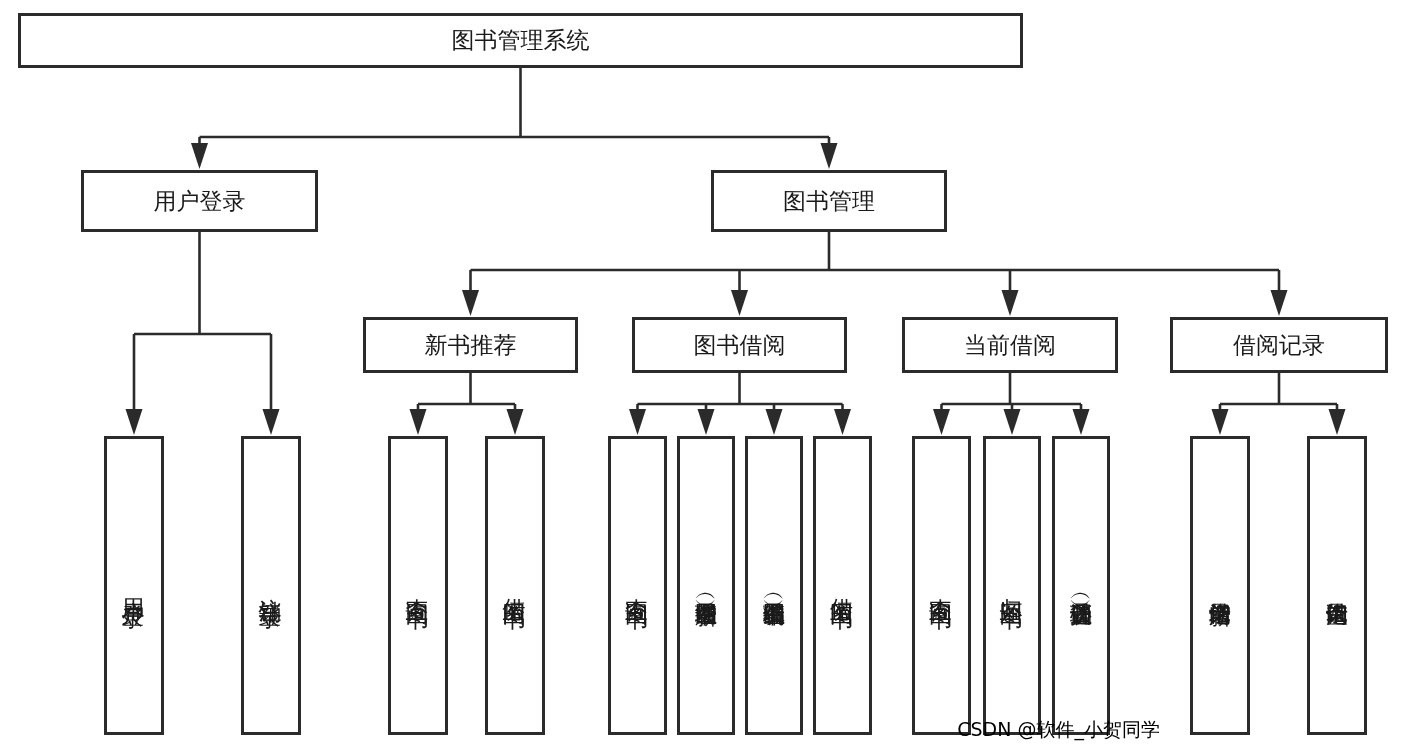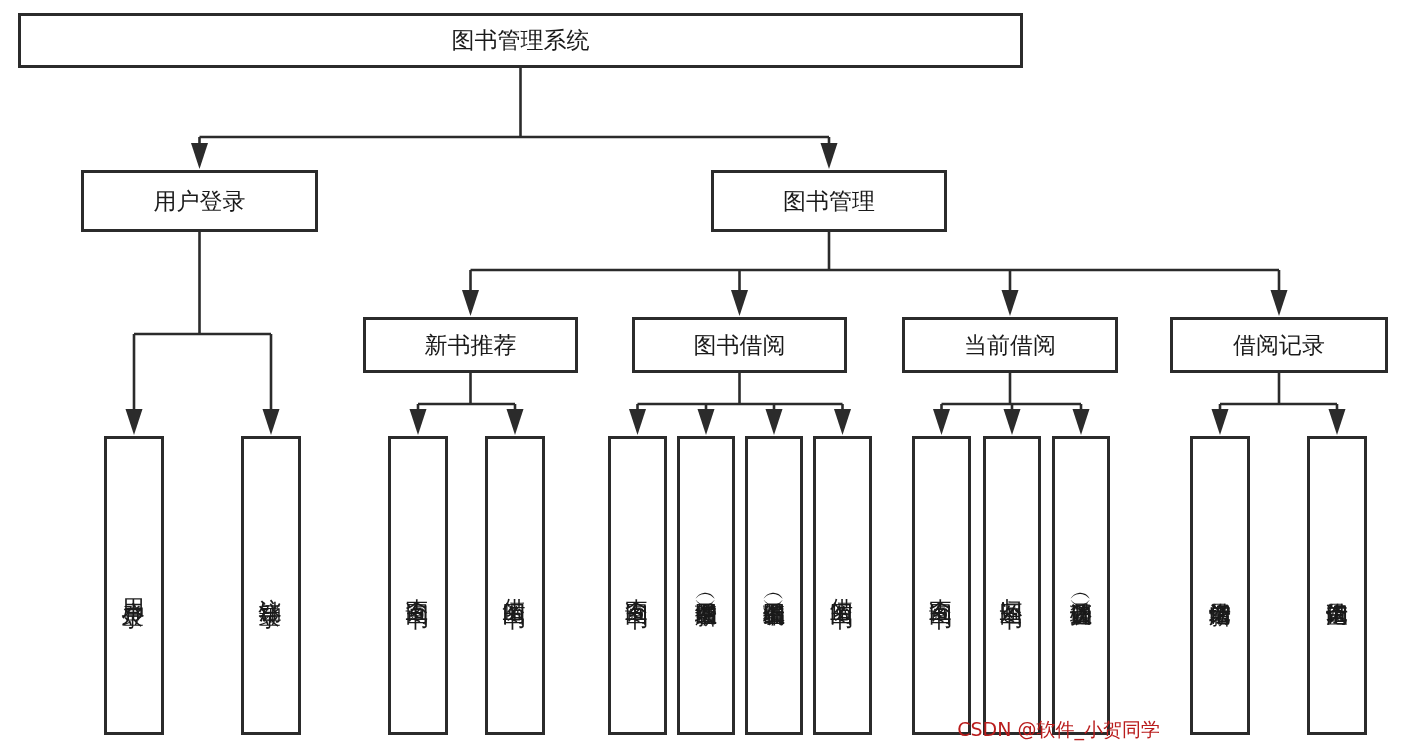--- a/index.html
+++ b/index.html
@@ -25,21 +25,21 @@
     text-orientation:upright;
     letter-spacing:3px;
     white-space:nowrap;
     display:flex;align-items:center;justify-content:center;
     pointer-events:none;
   }
   .vlabel.tight{letter-spacing:0px;font-size:22px;}
   #watermark{
     position:absolute;right:8px;bottom:4px;
     font-family:"DejaVu Sans","Liberation Sans",sans-serif;
-    font-size:19px;color:#b91c1c;white-space:nowrap;
+    font-size:19px;color:#000000;white-space:nowrap;
     user-select:none;
   }
 </style>
 </head>
 <body>
 
 <div id="diagram-root">
 
   <svg class="flow" id="flow-svg" viewBox="0 0 1405 747">
     <g id="edges-layer">

